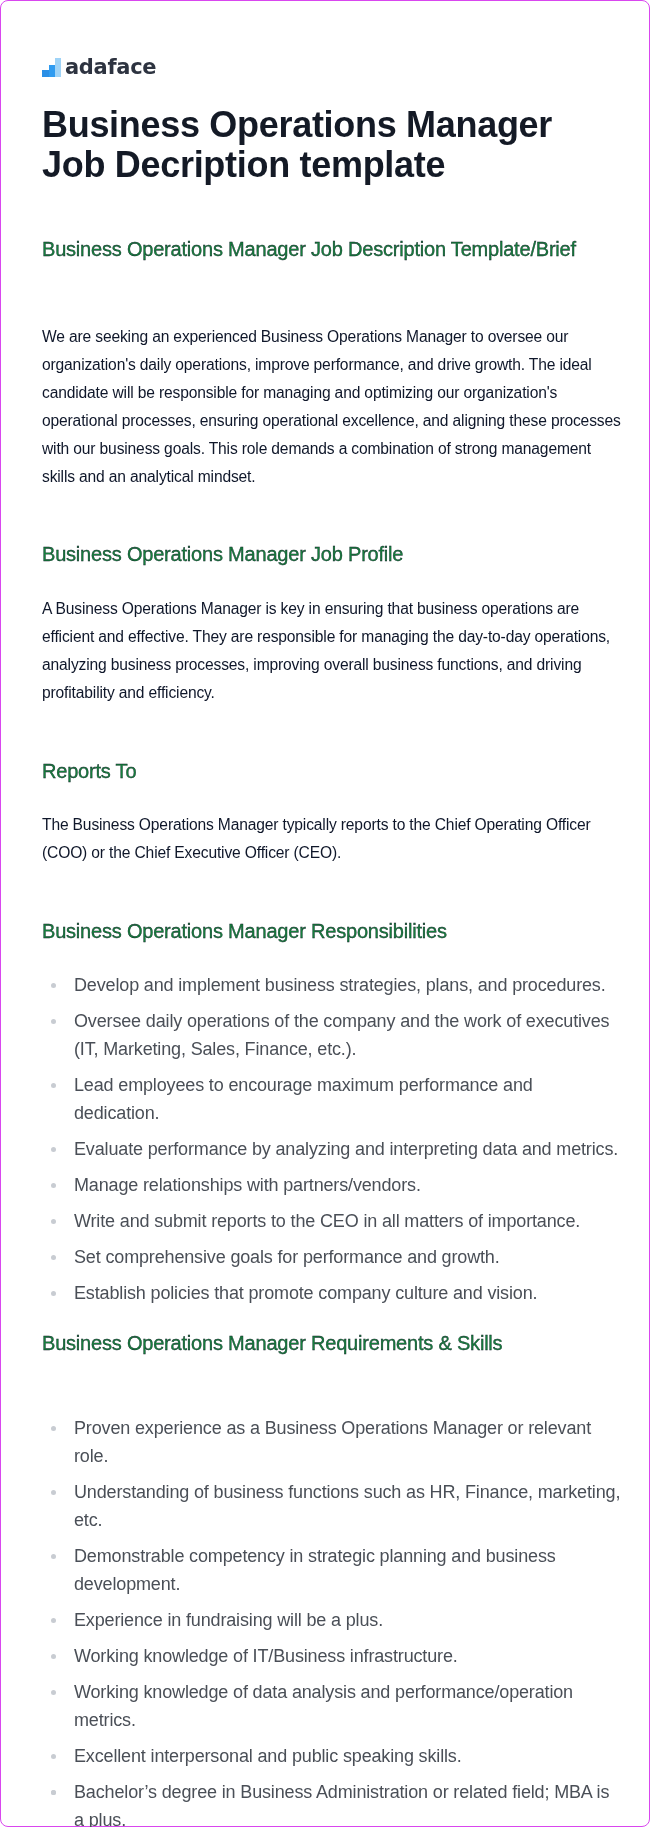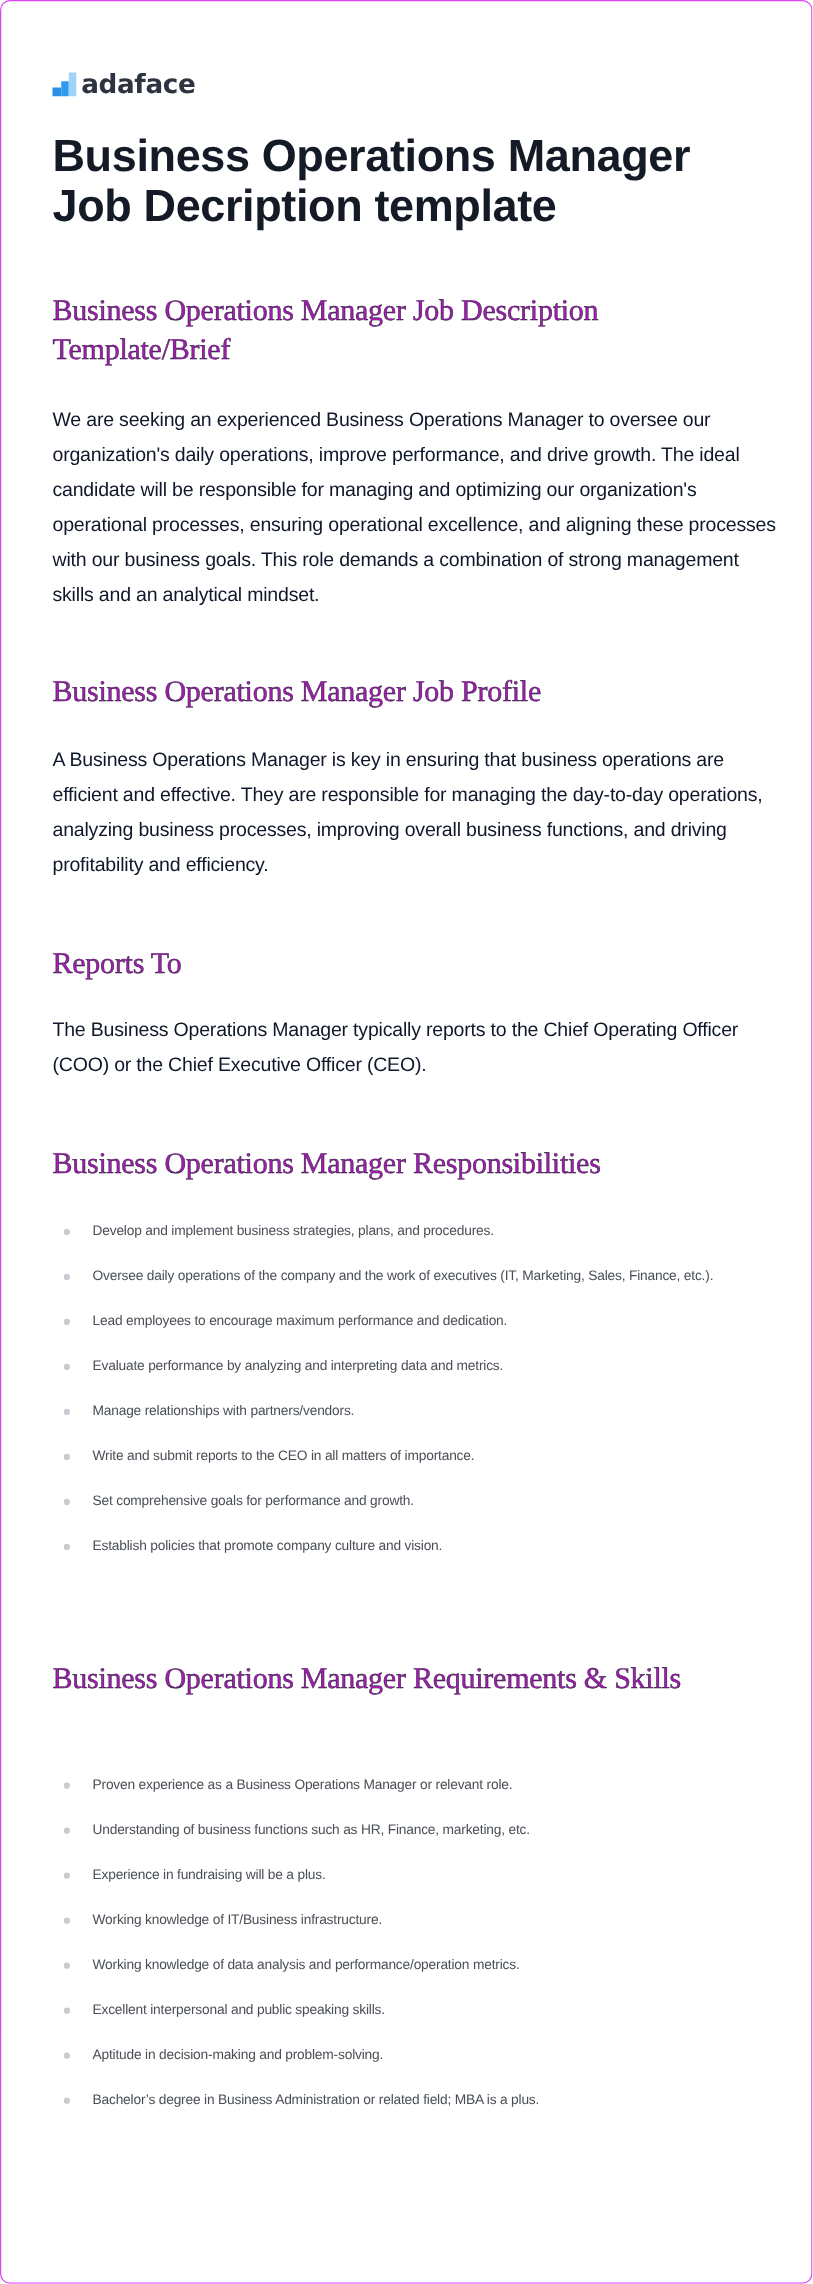--- a/index.html
+++ b/index.html
@@ -70,25 +70,25 @@
       font-weight: bold;
       font-size: 36px;
       line-height: 40px;
       color: #141a26;
       letter-spacing: -0.3px;
     }
     h2.section-title {
       position: absolute;
       left: 0;
       width: 560px;
-      font-family: Liberation Serif, serif;
+      font-family: Liberation Sans, sans-serif;
       font-weight: normal;
-      font-size: 24px;
+      font-size: 20px;
       line-height: 31px;
-      color: #a21caf;
+      color: #15803d;
       letter-spacing: -0.2px;
       -webkit-text-stroke: 0.35px #141a26;
     }
     p.section-text {
       position: absolute;
       left: 0;
       width: 580px;
       font-size: 15.6px;
       line-height: 28px;
       color: #0f172a;
@@ -96,21 +96,21 @@
     }
     ul.section-list {
       position: absolute;
       left: 0;
       width: 580px;
       list-style: none;
     }
     ul.section-list li {
       position: relative;
       padding-left: 32px;
-      font-size: 11px;
+      font-size: 18px;
       line-height: 28px;
       color: #4a4f57;
       letter-spacing: -0.15px;
       margin-bottom: 8px;
     }
     ul.section-list li .bullet {
       position: absolute;
       left: 9px;
       top: 12px;
       width: 5px;
@@ -154,22 +154,23 @@
       <li><span class="bullet"></span><span>Manage relationships with partners/vendors.</span></li>
       <li><span class="bullet"></span><span>Write and submit reports to the CEO in all matters of importance.</span></li>
       <li><span class="bullet"></span><span>Set comprehensive goals for performance and growth.</span></li>
       <li><span class="bullet"></span><span>Establish policies that promote company culture and vision.</span></li>
     </ul>
 
     <h2 class="section-title" style="top:1327px;">Business Operations Manager Requirements &amp; Skills</h2>
     <ul class="section-list" style="top:1413px;">
       <li><span class="bullet"></span><span>Proven experience as a Business Operations Manager or relevant role.</span></li>
       <li><span class="bullet"></span><span>Understanding of business functions such as HR, Finance, marketing, etc.</span></li>
+      <li><span class="bullet"></span><span>Demonstrable competency in strategic planning and business development.</span></li>
       <li><span class="bullet"></span><span>Experience in fundraising will be a plus.</span></li>
       <li><span class="bullet"></span><span>Working knowledge of IT/Business infrastructure.</span></li>
       <li><span class="bullet"></span><span>Working knowledge of data analysis and performance/operation metrics.</span></li>
       <li><span class="bullet"></span><span>Excellent interpersonal and public speaking skills.</span></li>
-      <li><span class="bullet"></span><span>Aptitude in decision-making and problem-solving.</span></li>
+      <li><span class="bullet"></span></li>
       <li><span class="bullet"></span><span>Bachelor’s degree in Business Administration or related field; MBA is a plus.</span></li>
     </ul>
 
   </div>
 </div>
 
 </body></html>

